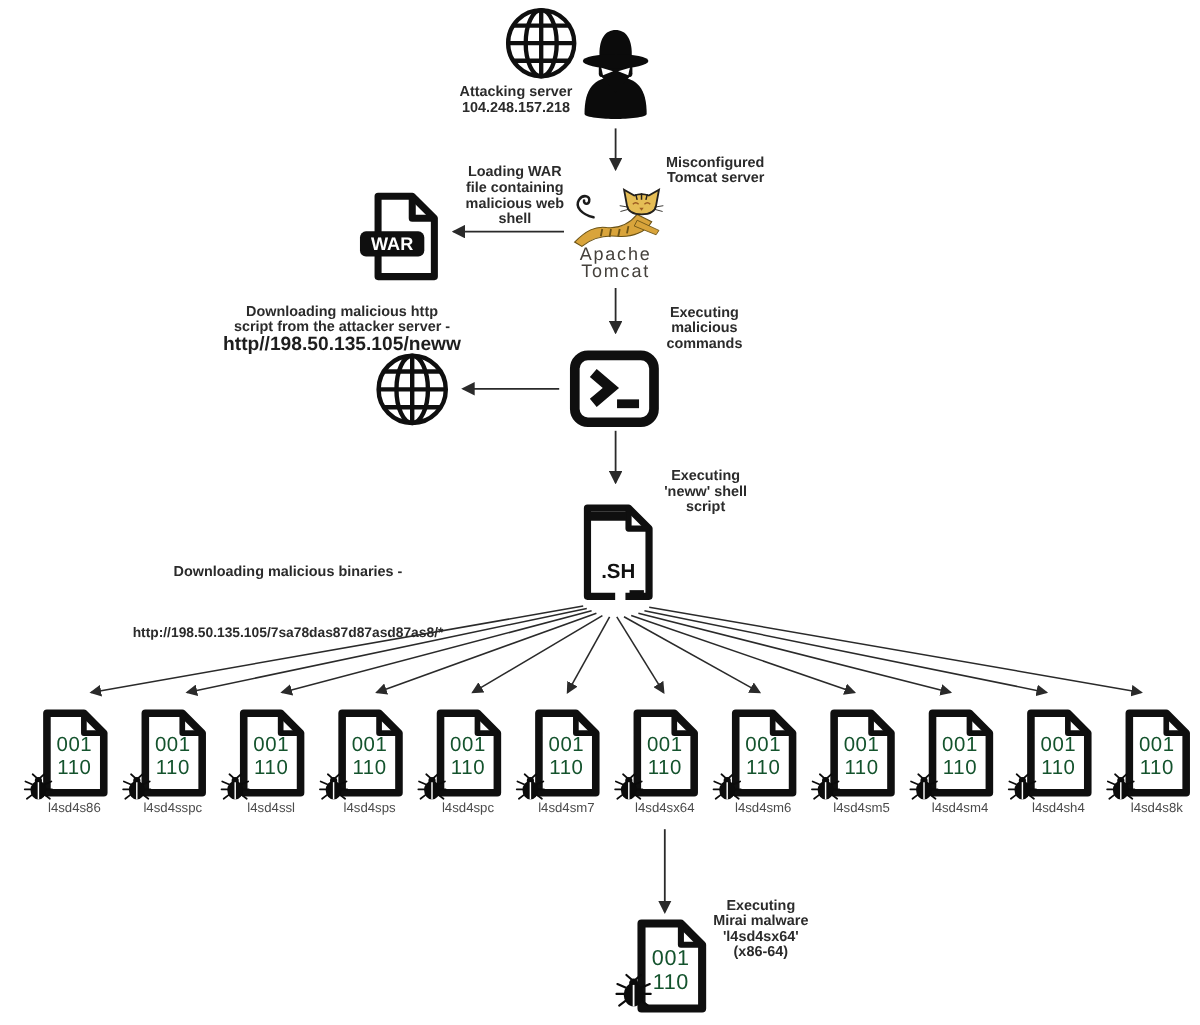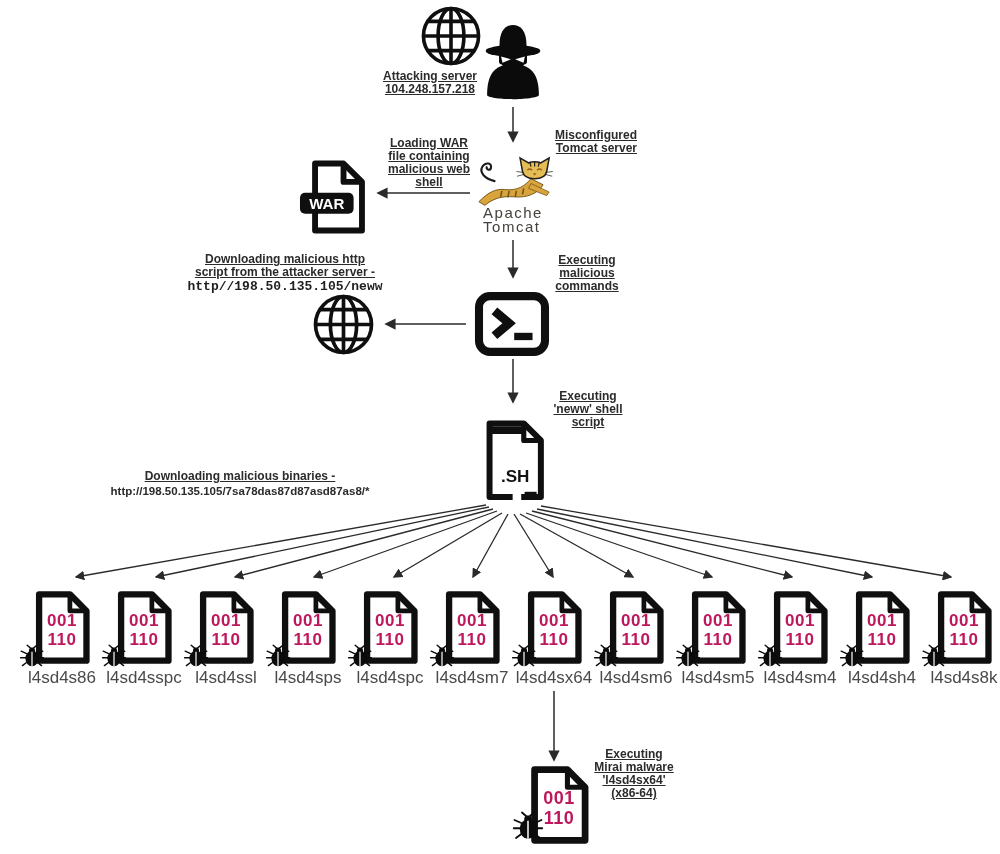--- a/index.html
+++ b/index.html
@@ -13,76 +13,76 @@
   .abs { position:absolute; }
   .lbl {
     position:absolute;
     font-weight:bold;
     font-size:12px;
     line-height:13px;
     color:#2b2b2b;
     white-space:pre-line;
     text-align:center;
     transform:translateX(-50%);
-    text-decoration:underline;
   }
   .lbl.left-align { transform:none; text-align:right; }
   .serif-url {
     position:absolute;
     transform:translateX(-50%);
-    font-family:Liberation Mono, monospace;
+    font-family:Liberation Sans, sans-serif;
     font-weight:bold;
-    font-size:13px;
+    font-size:16px;
     color:#1e1e1e;
     white-space:nowrap;
   }
   .sans-url {
     position:absolute;
     transform:translateX(-50%);
     font-weight:bold;
     font-size:11.5px;
     color:#2b2b2b;
     white-space:nowrap;
+    margin-top:37px;
   }
   .logo-text {
     position:absolute;
     transform:translateX(-50%);
     font-size:15px;
     line-height:13.5px;
     letter-spacing:1.5px;
     color:#45413c;
     white-space:pre-line;
-    text-align:left;
+    text-align:center;
   }
   svg { display:block; overflow:visible; }
   #arrows { position:absolute; left:0; top:0; pointer-events:none; }
 
   
   #binary-row {
     position:absolute;
     left:25px; top:590px;
     width:976px;
     display:flex;
     justify-content:space-between;
   }
   .bin-item { position:relative; width:74px; display:flex; flex-direction:column; align-items:center; }
   .bin-iconwrap { position:relative; width:60px; height:75px; }
   .bin-iconwrap > svg.binfile { position:absolute; left:0; top:0; }
   .bin-digits {
     position:absolute; left:0; right:0; top:21px;
     text-align:center;
-    font-weight:bold;
+    font-weight:normal;
     font-size:17px;
     line-height:19px;
     letter-spacing:0.5px;
-    color:#be185d;
+    color:#14532d;
     white-space:pre-line;
   }
   .bug { position:absolute; left:-12px; bottom:-3px; width:24px; height:24px; }
-  .bin-label { margin-top:3px; font-size:17px; color:#4a4a4a; }
+  .bin-label { margin-top:3px; font-size:11px; color:#4a4a4a; }
 
   
   #mirai-iconwrap { position:absolute; left:527px; top:765px; width:64px; height:80px; }
   #mirai-iconwrap > svg.binfile { position:absolute; left:0; top:0; }
   #mirai-iconwrap .bin-digits { top:23px; font-size:18px; line-height:20px; }
   #mirai-iconwrap .bug { width:30px; height:30px; left:-14px; bottom:4px; }
 </style>
 </head>
 <body>
 

